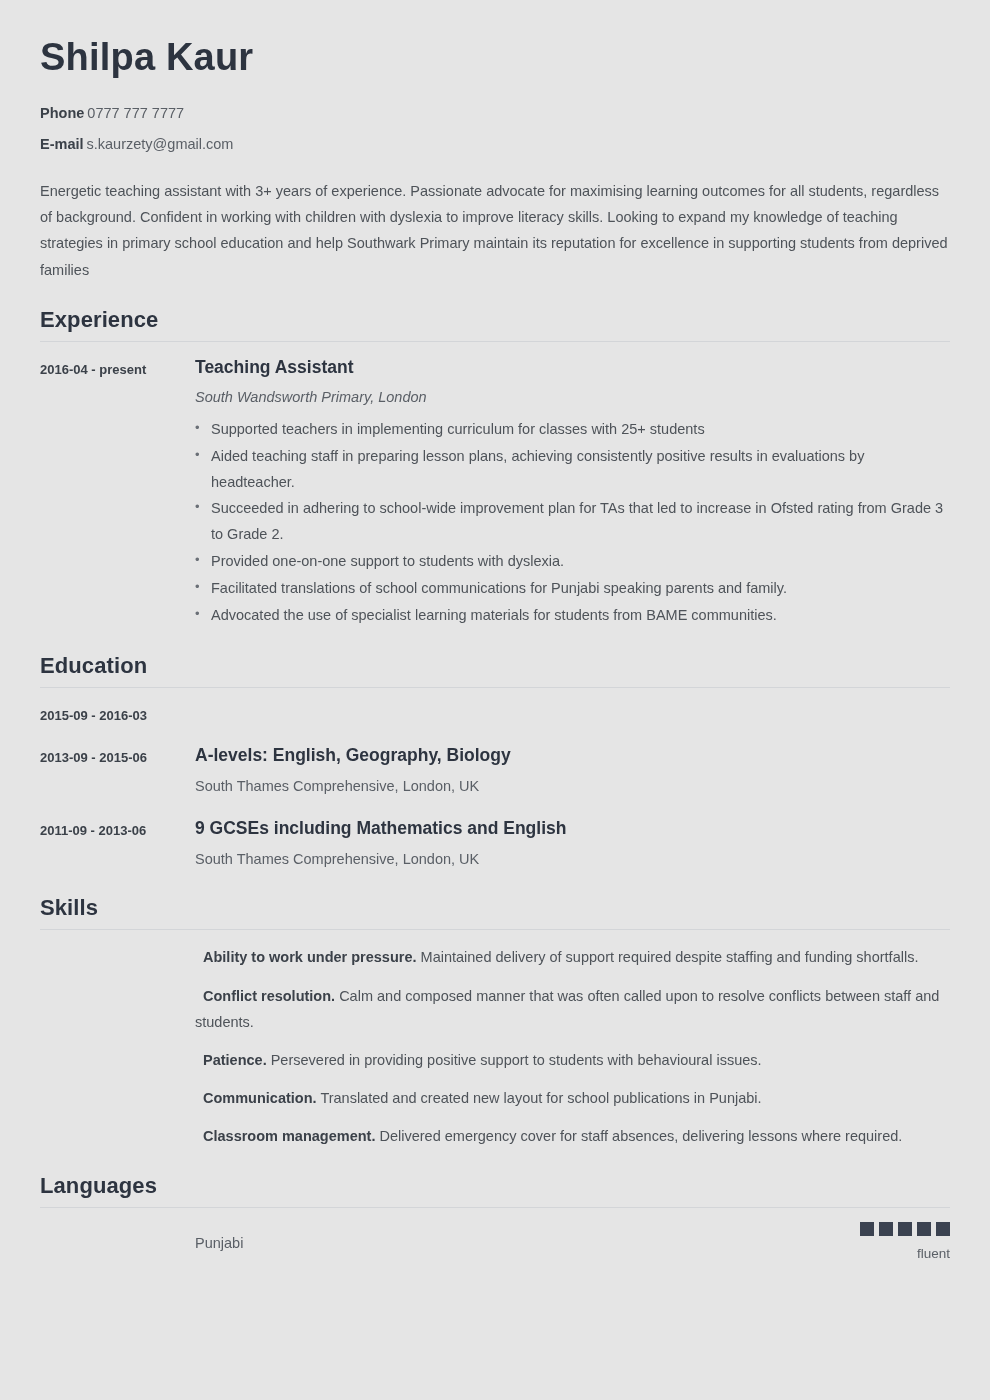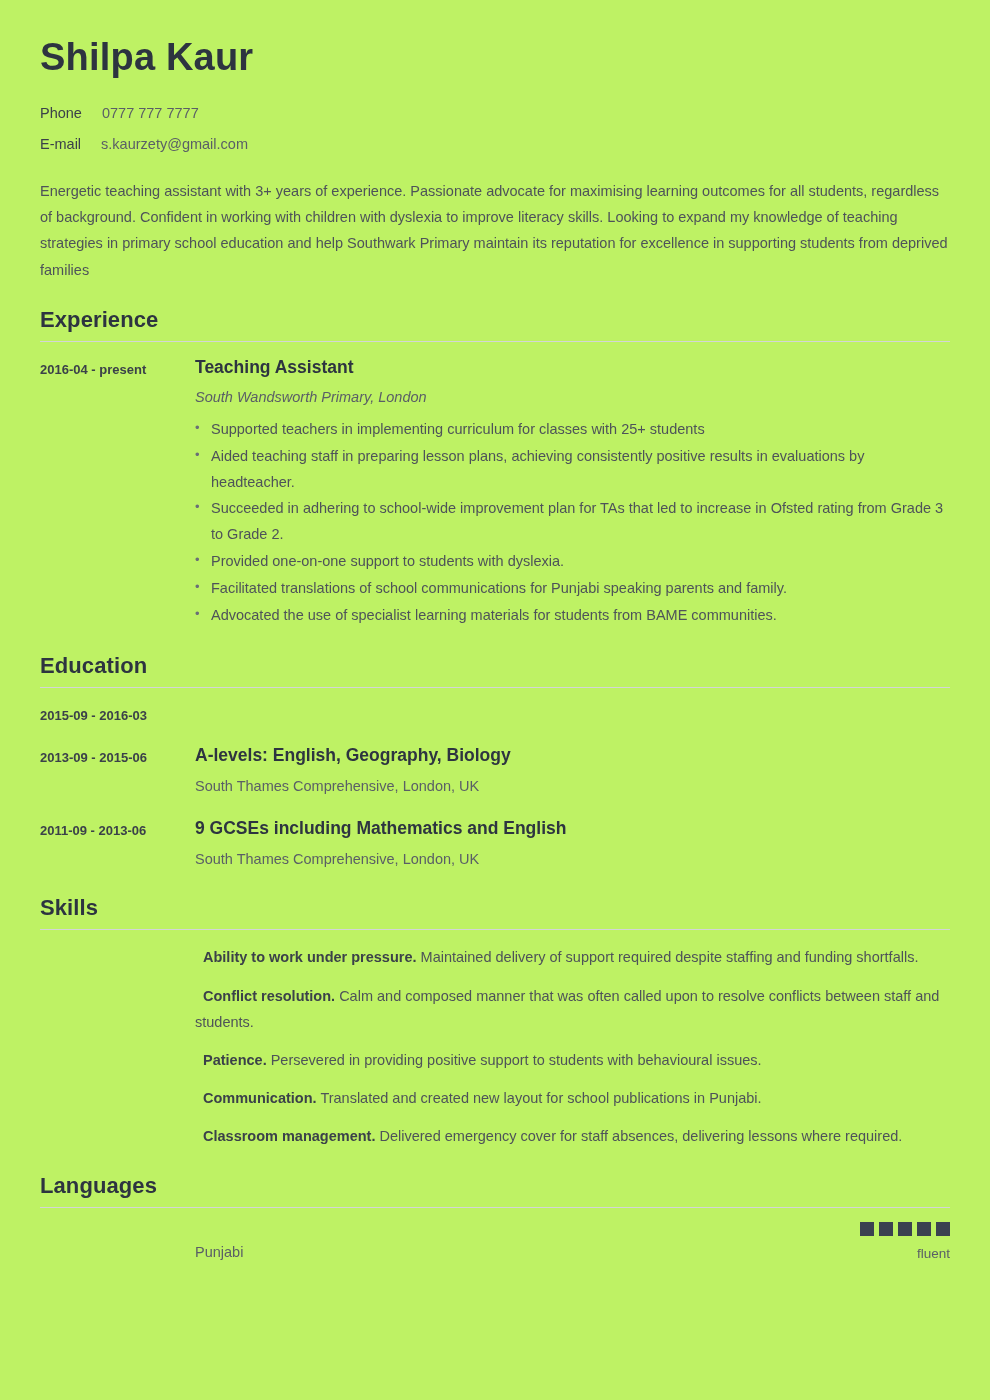--- a/index.html
+++ b/index.html
@@ -8,21 +8,21 @@
     width: 990px;
     height: 1400px;
     background: #ffffff;
     font-family: "Liberation Sans", sans-serif;
   }
 
   .page {
     position: relative;
     width: 990px;
     height: 1400px;
-    background: #bef264;
+    background: #e5e5e5;
     padding: 0 40px;
     overflow: hidden;
   }
 
   
   .header { padding-top: 36px; }
 
   .name {
     font-size: 38px;
     font-weight: bold;
@@ -34,23 +34,23 @@
   .contact-list { margin-top: 22px; }
 
   .contact-row {
     font-size: 14.5px;
     line-height: 1.55;
     margin-bottom: 9px;
     color: #55595f;
   }
 
   .contact-label {
-    font-weight: normal;
+    font-weight: bold;
     color: #3b4149;
-    margin-right: 20px;
+    margin-right: 3px;
   }
 
   .contact-value { color: #5a5f66; }
 
   
   .summary {
     margin-top: 22px;
     font-size: 14.5px;
     line-height: 1.82;
     color: #4e5359;
@@ -180,21 +180,21 @@
 
   .lang-spacer {
     width: 155px;
     flex: 0 0 155px;
   }
 
   .lang-body {
     flex: 1 1 auto;
     display: flex;
     justify-content: space-between;
-    align-items: flex-end;
+    align-items: center;
   }
 
   .lang-name {
     font-size: 14.5px;
     color: #5a5f66;
     line-height: 1.6;
     padding-top: 1px;
   }
 
   .lang-rating {

